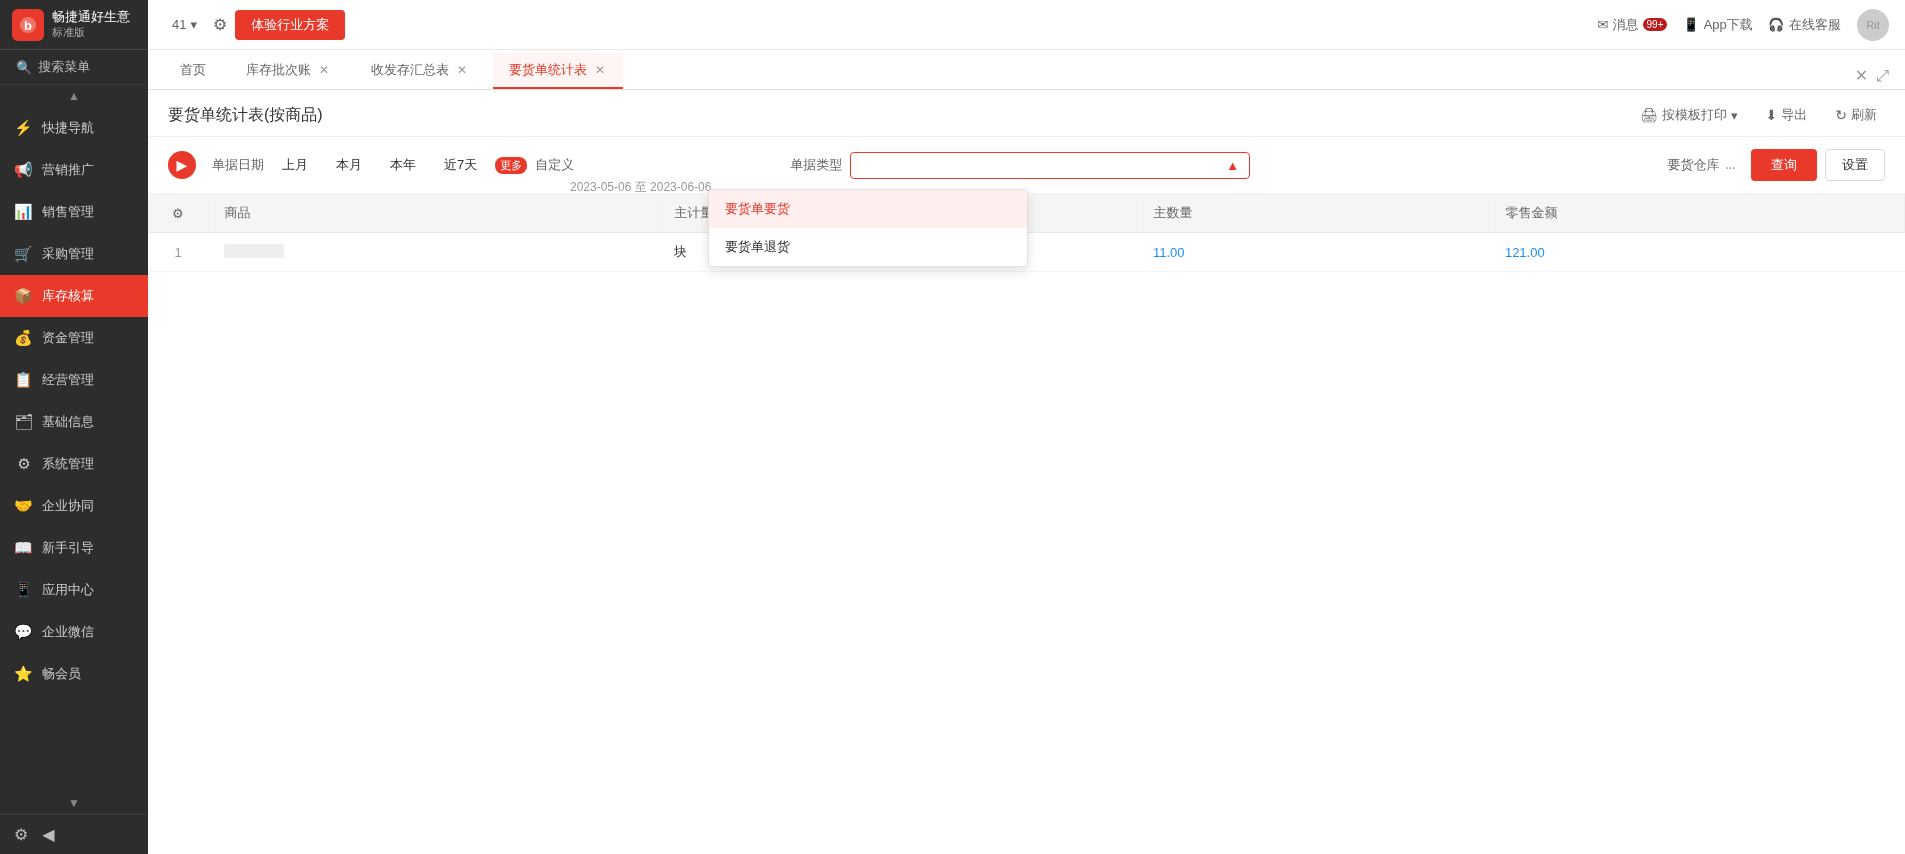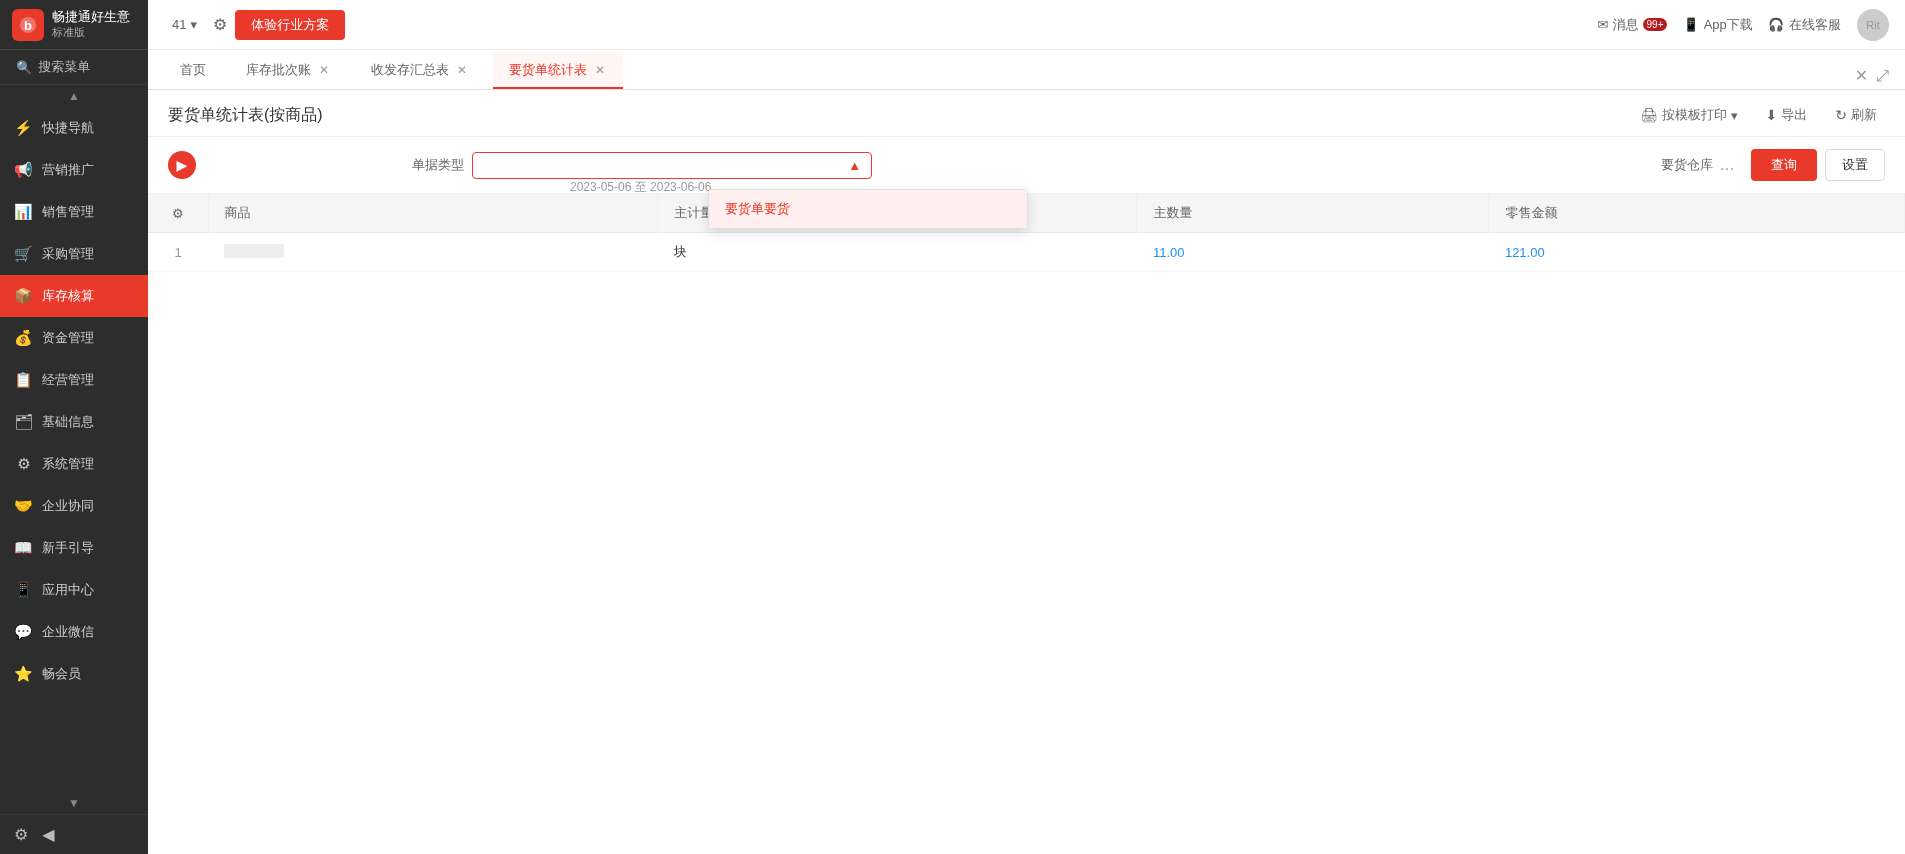--- a/index.html
+++ b/index.html
@@ -316,20 +316,21 @@
       justify-content: space-between;
       cursor: pointer;
       position: relative;
     }
     .filter-warehouse {
       display: flex;
       align-items: center;
       gap: 6px;
       color: #666;
       font-size: 13px;
+      font-family: Liberation Mono, monospace;
     }
     .warehouse-more { color: #999; cursor: pointer; font-size: 16px; }
 
     .filter-actions { display: flex; gap: 8px; margin-left: auto; }
     .query-btn {
       background: #e8392a;
       color: white;
       border: none;
       padding: 6px 20px;
       border-radius: 4px;
@@ -582,20 +583,29 @@
           <div class="action-btn">
             <span class="action-icon">↻</span>
             <span>刷新</span>
           </div>
         </div>
       </div>
 
       <div class="filter-bar">
         <div class="filter-toggle">▶</div>
 
+        <div class="filter-section">
+          <span class="filter-label">单据日期</span>
+          <button class="date-btn">上月</button>
+          <button class="date-btn">本月</button>
+          <button class="date-btn">本年</button>
+          <button class="date-btn">近7天</button>
+          <span class="date-range-badge">更多</span>
+          <span class="date-custom">自定义</span>
+        </div>
 
         <div style="color:#999; font-size:12px; margin-left:-8px; margin-top:14px; position:absolute; left:430px; top:28px;">2023-05-06 至 2023-06-06</div>
 
         <div class="filter-type-section" style="margin-left: 200px;">
           <span class="filter-label">单据类型</span>
           <div class="filter-type-input">
             <span></span>
             <span style="color:#e8392a;">▲</span>
           </div>
         </div>
@@ -605,20 +615,21 @@
           <span class="warehouse-more">…</span>
         </div>
 
         <div class="filter-actions">
           <button class="query-btn">查询</button>
           <button class="settings-btn">设置</button>
         </div>
 
         <div class="dropdown-overlay">
           <div class="dropdown-item selected">要货单要货</div>
+          <div class="dropdown-item">要货单退货</div>
         </div>
       </div>
 
       <div class="table-wrapper">
         <table class="data-table">
           <thead>
             <tr>
               <th class="settings-col">⚙</th>
               <th>商品</th>
               <th>主计量单位</th>

